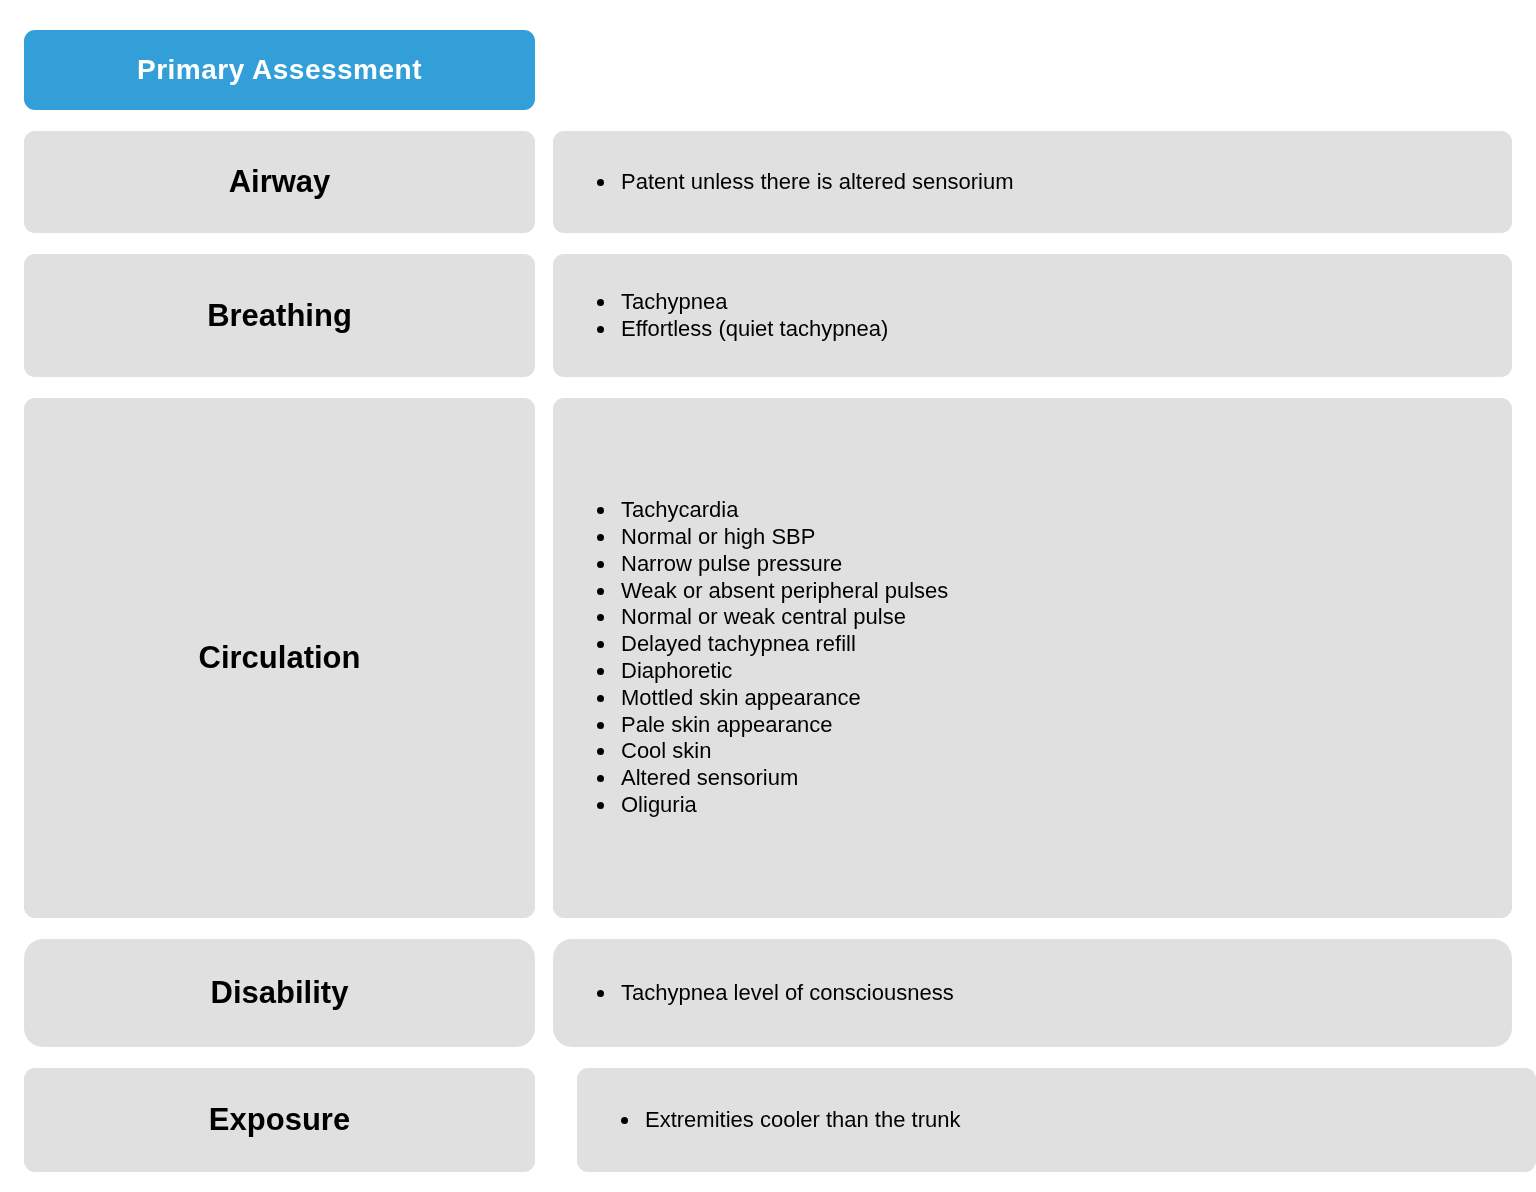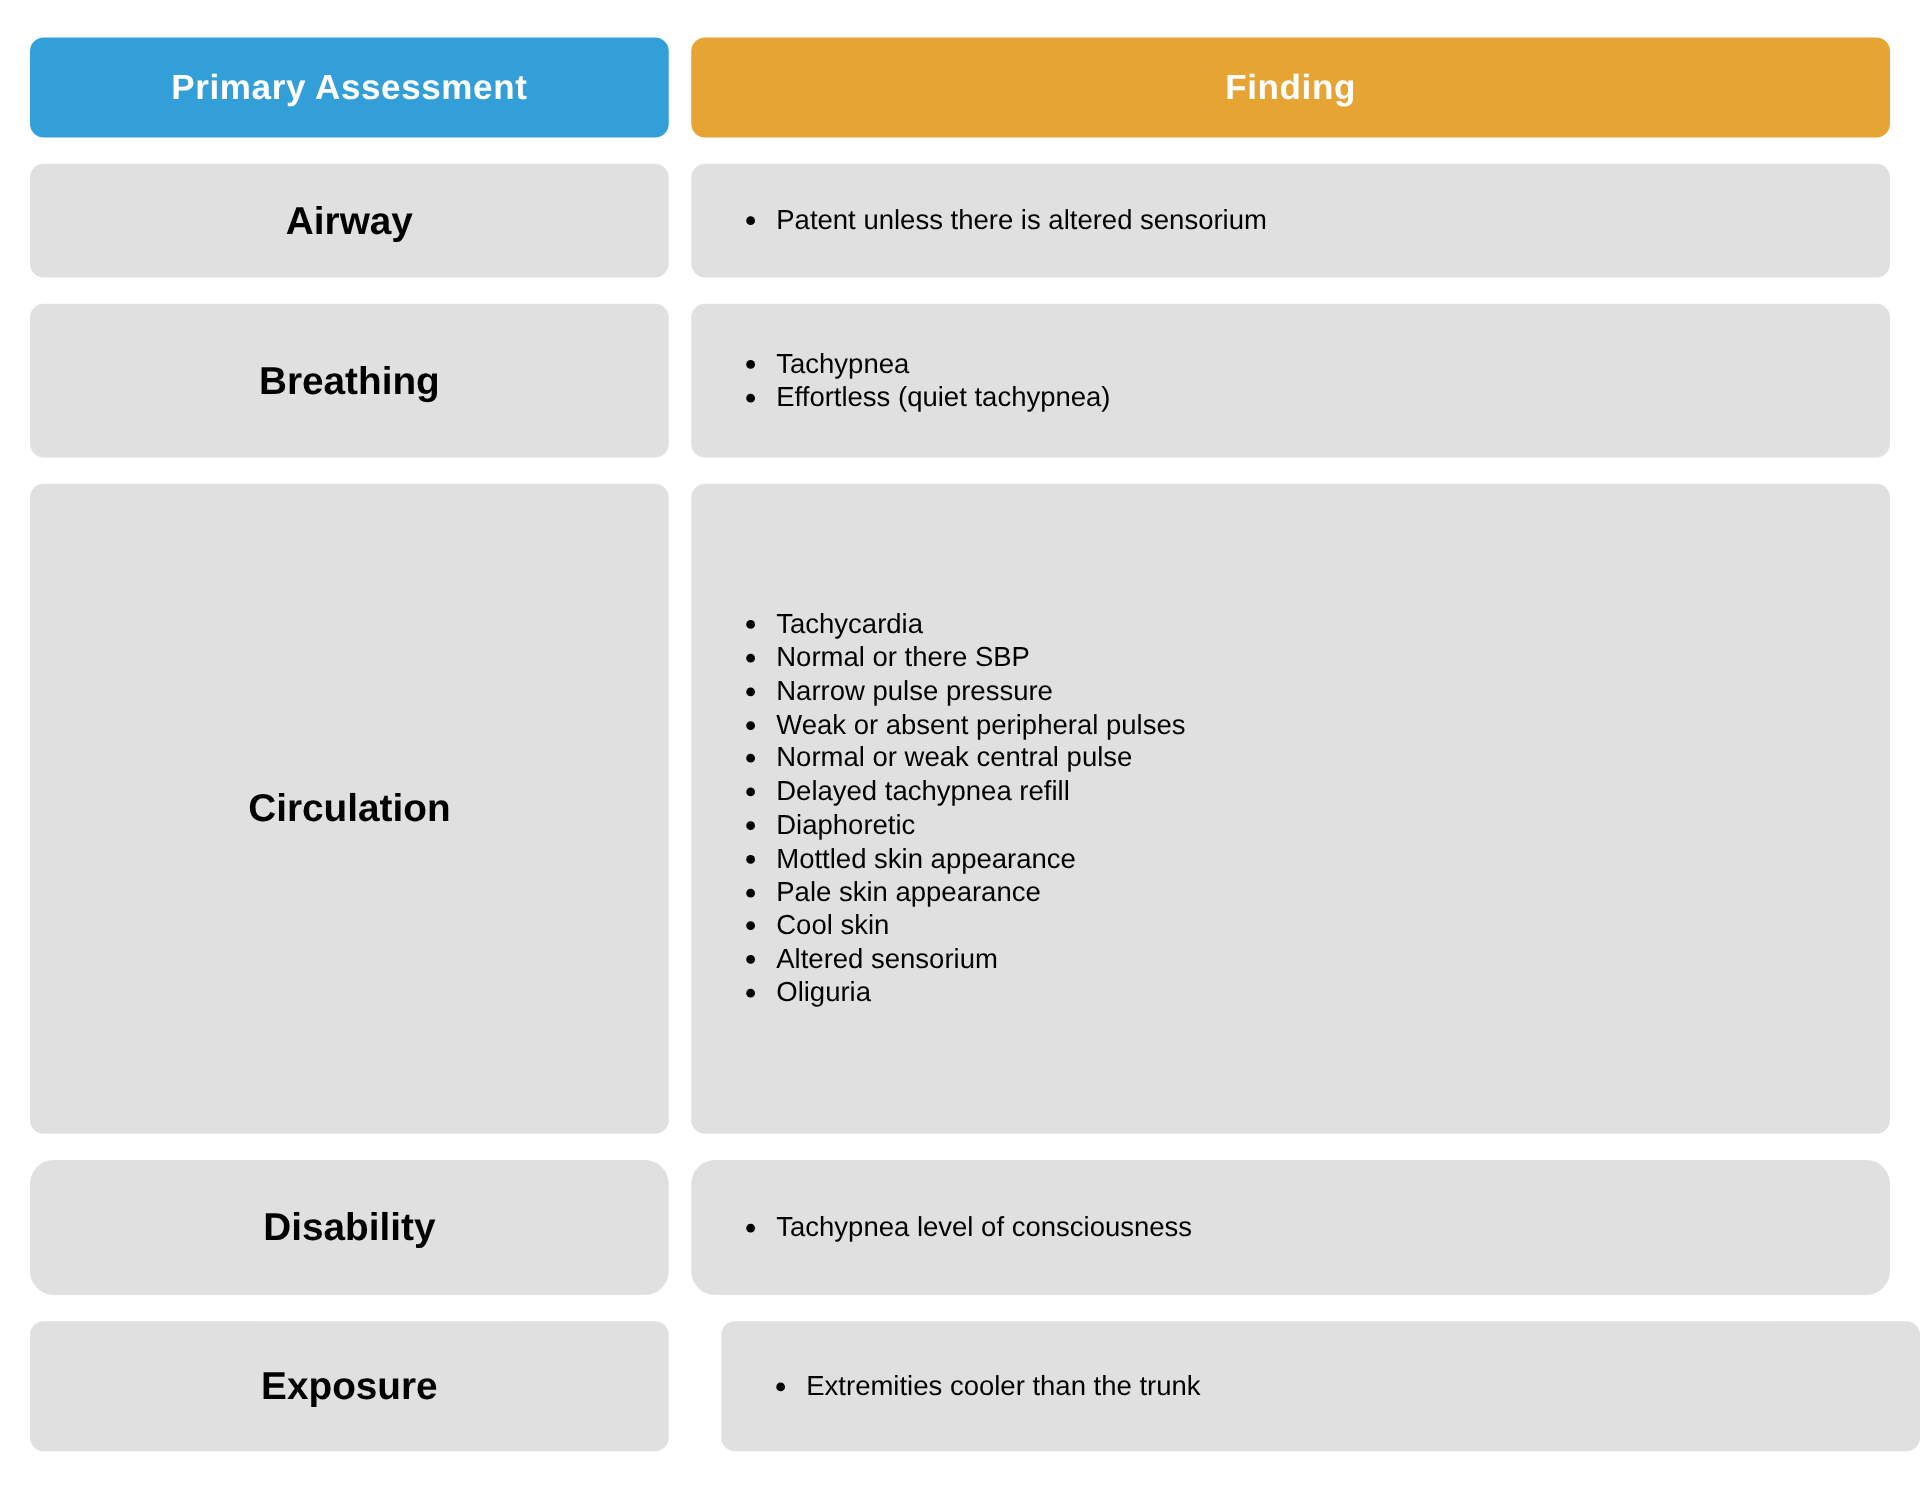--- a/index.html
+++ b/index.html
@@ -48,21 +48,21 @@
     font-size: 28px;
     letter-spacing: 0.5px;
   }
   .hdr-blue   { background: var(--primary-header-bg, #339FD9); }
   .hdr-orange { background: var(--finding-header-bg, #E6A432); }
   .body-cell  { background: var(--cell-bg, #E0E0E0); color: var(--body-text, #000000); }
   .row-label {
     font-weight: bold;
     font-size: 31px;
   }
-  .r1 { height: 91px; }
+  .r1 { height: 102px; }
   .r2 { height: 123px; }
   .r3 { height: 520px; }
   .r4 { height: 108px; border-radius: 19px; }
   .r5 { height: 104px; gap: 42px; }
   ul.findings {
     margin: 0;
     padding: 0 20px 0 64px;
     font-size: 22px;
     line-height: 1.22;
   }
@@ -70,21 +70,20 @@
     padding-left: 4px;
   }
 </style>
 </head>
 <body>
 
 <div class="page">
 
   <div class="row">
     <div class="cell col-left header-cell hdr-blue">Primary Assessment</div>
-    <div class="cell col-right header-cell hdr-orange" style="justify-content:center;">Finding</div>
   </div>
 
   <div class="row r1">
     <div class="cell col-left body-cell row-label r1">Airway</div>
     <div class="cell col-right body-cell r1">
       <ul class="findings">
         <li>Patent unless there is altered sensorium</li>
       </ul>
     </div>
   </div>
@@ -97,21 +96,21 @@
         <li>Effortless (quiet tachypnea)</li>
       </ul>
     </div>
   </div>
 
   <div class="row r3">
     <div class="cell col-left body-cell row-label r3">Circulation</div>
     <div class="cell col-right body-cell r3">
       <ul class="findings">
         <li>Tachycardia</li>
-        <li>Normal or there SBP</li>
+        <li>Normal or high SBP</li>
         <li>Narrow pulse pressure</li>
         <li>Weak or absent peripheral pulses</li>
         <li>Normal or weak central pulse</li>
         <li>Delayed tachypnea refill</li>
         <li>Diaphoretic</li>
         <li>Mottled skin appearance</li>
         <li>Pale skin appearance</li>
         <li>Cool skin</li>
         <li>Altered sensorium</li>
         <li>Oliguria</li>

